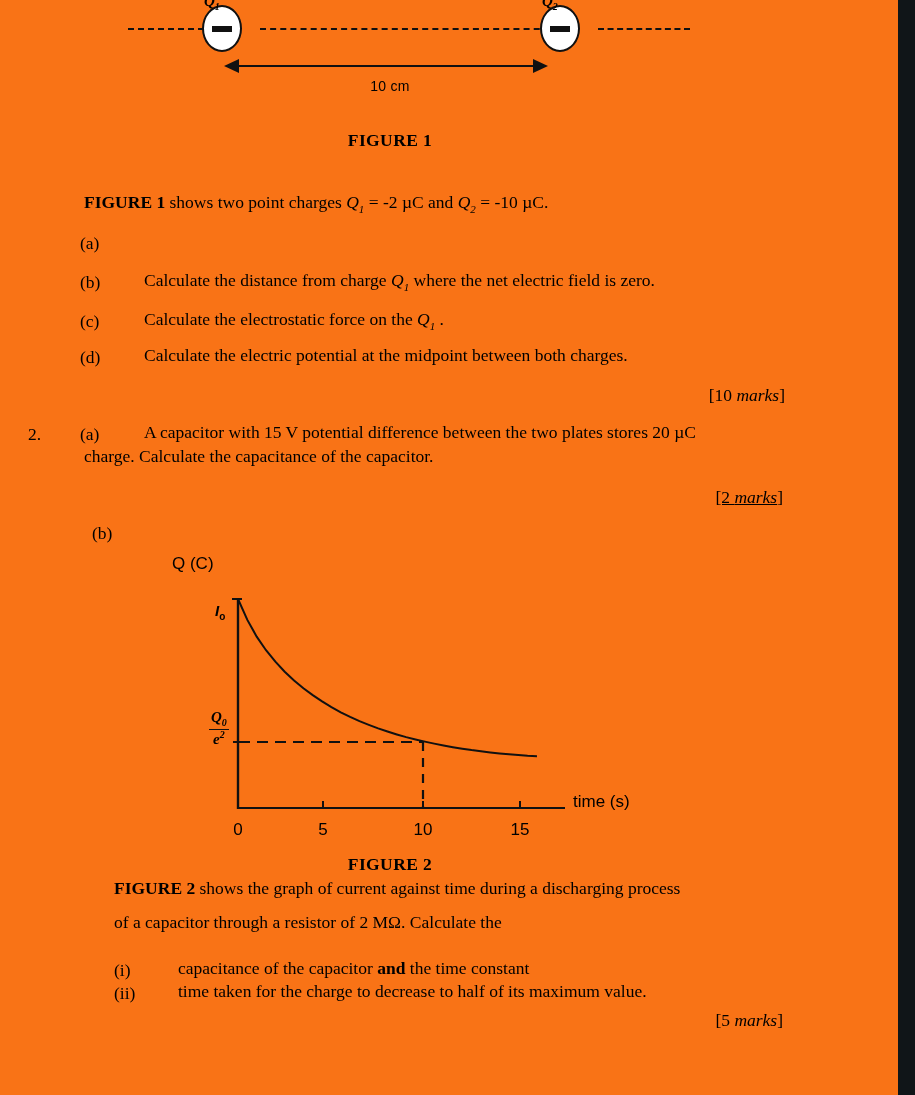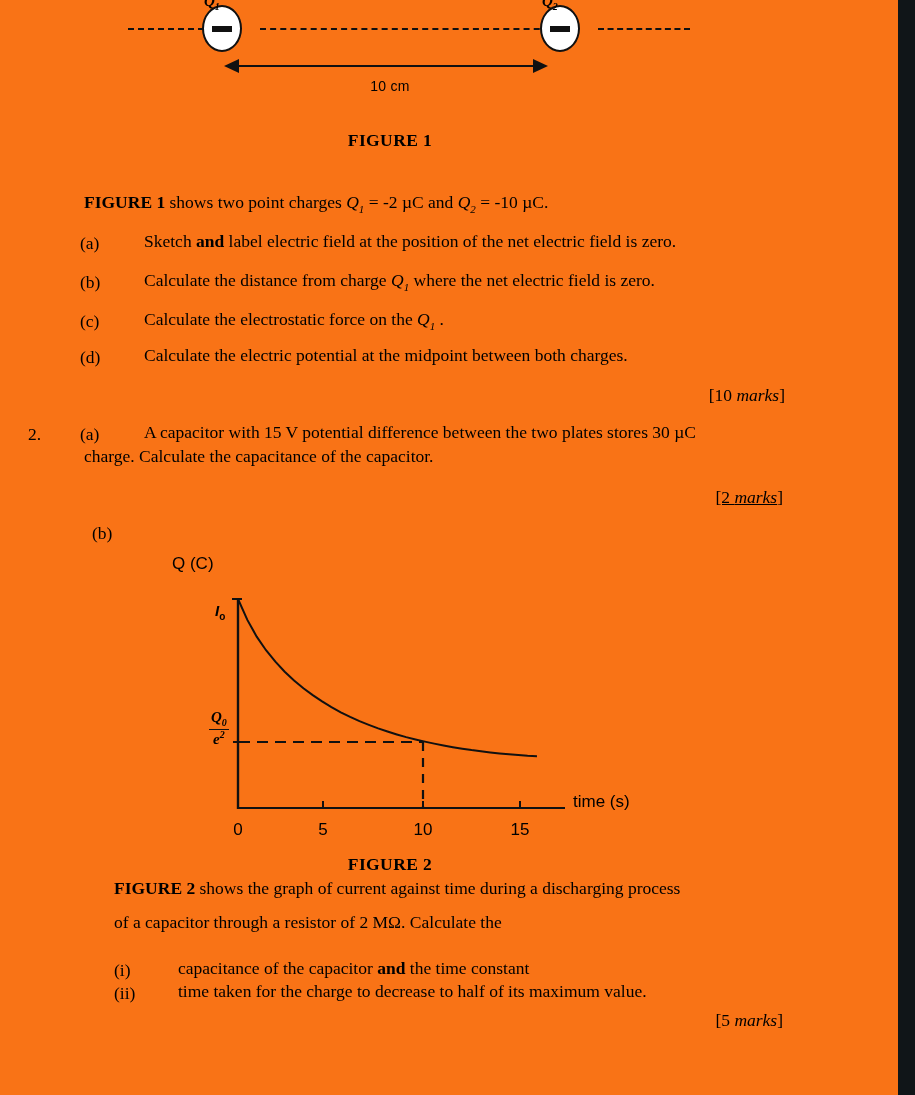--- a/index.html
+++ b/index.html
@@ -202,23 +202,20 @@
     <div id="dim-text">10 cm</div>
   </div>
 
   <div class="caption" style="left:0px; top:130px;">FIGURE 1</div>
 
   <div class="para" style="left:84px; top:194px;">
     <b>FIGURE 1</b><span> shows two point charges </span><span class="var"><span>Q</span><sub>1</sub></span><span> = -2 µC and </span><span class="var"><span>Q</span><sub>2</sub></span><span> = -10 µC.</span>
   </div>
 
   <div class="lbl" style="left:80px; top:233px;">(a)</div>
-  <div class="para" style="left:144px; top:233px;">
-    <span>Sketch </span><b>and</b><span> label electric field at the position of the net electric field is zero.</span>
-  </div>
 
   <div class="lbl" style="left:80px; top:272px;">(b)</div>
   <div class="para" style="left:144px; top:272px;">
     <span>Calculate the distance from charge </span><span class="var"><span>Q</span><sub>1</sub></span><span> where the net electric field is zero.</span>
   </div>
 
   <div class="lbl" style="left:80px; top:311px;">(c)</div>
   <div class="para" style="left:144px; top:311px;">
     <span>Calculate the electrostatic force on the </span><span class="var"><span>Q</span><sub>1</sub></span><span> .</span>
   </div>
@@ -227,21 +224,21 @@
   <div class="para" style="left:144px; top:347px;">
     <span>Calculate the electric potential at the midpoint between both charges.</span>
   </div>
 
   <div class="marks" style="left:0px; top:385px; width:785px;">
     <span>[10 </span><i>marks</i><span>]</span>
   </div>
 
   <div class="qnum" style="left:28px; top:424px;">2.</div>
   <div class="lbl" style="left:80px; top:424px;">(a)</div>
-  <div class="para" style="left:144px; top:424px;">A capacitor with 15 V potential difference between the two plates stores 30 µC</div>
+  <div class="para" style="left:144px; top:424px;">A capacitor with 15 V potential difference between the two plates stores 20 µC</div>
   <div class="para" style="left:84px; top:448px;">charge. Calculate the capacitance of the capacitor.</div>
 
   <div class="marks" style="left:0px; top:487px; width:783px;text-decoration:underline;">
     <span>[2 </span><i>marks</i><span>]</span>
   </div>
 
   <div class="lbl" style="left:92px; top:523px;">(b)</div>
 
   <div id="graph">
 

